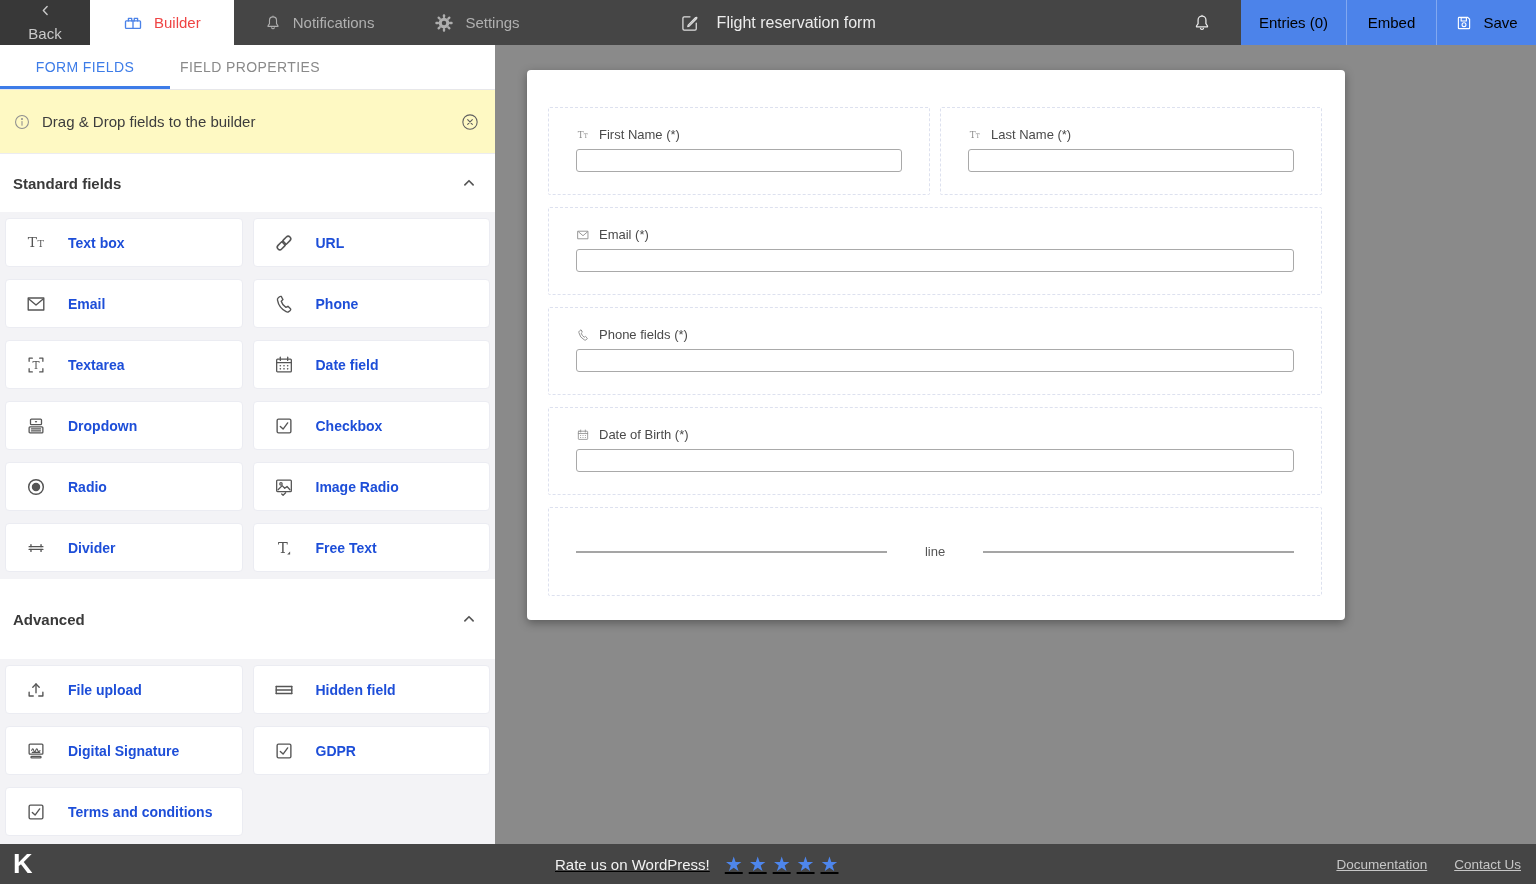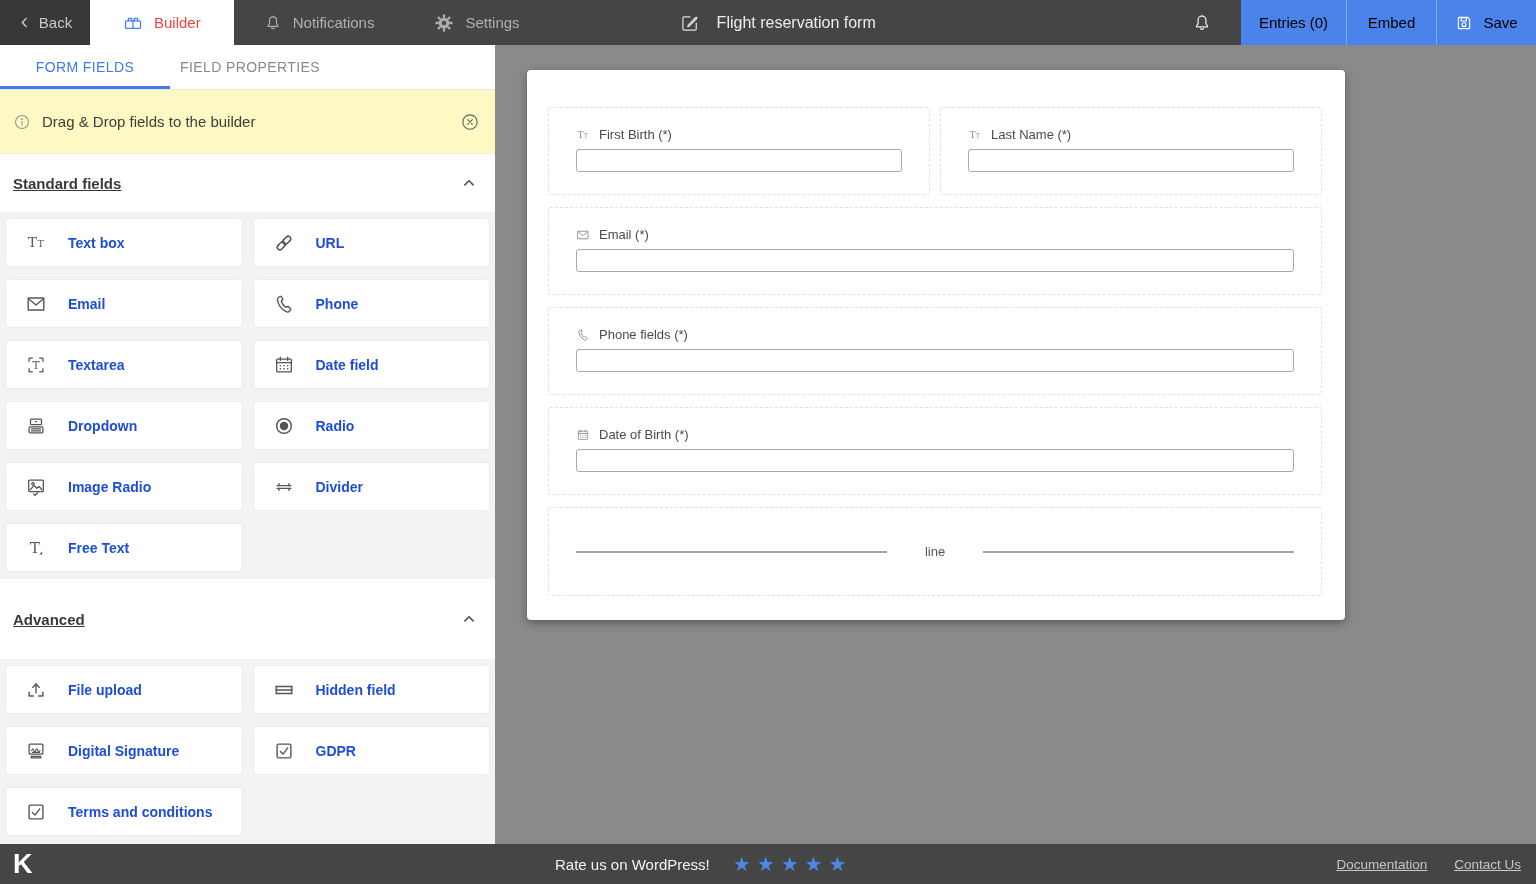--- a/index.html
+++ b/index.html
@@ -10,21 +10,21 @@
   }
   .icon { display:inline-flex; align-items:center; justify-content:center; flex:0 0 auto; }
   .icon svg { width:100%; height:100%; display:block; }
   .i13{width:13px;height:13px}.i14{width:14px;height:14px}
   .i18{width:18px;height:18px}.i20{width:20px;height:20px}.i22{width:22px;height:22px}
 
   
   .topbar { position:absolute; top:0; left:0; right:0; height:45px; background:#454545;
             display:flex; align-items:stretch; z-index:10; }
   .back-btn { width:90px; background:#383838; color:#c9c9c9; display:flex; align-items:center;
-              justify-content:center; gap:8px; font-size:15px; cursor:pointer; }
+              justify-content:center; gap:8px; font-size:15px; cursor:pointer;flex-direction:column; }
   .back-btn .icon{color:#c9c9c9}
   .top-tab { display:flex; align-items:center; gap:11px; font-size:15px; color:#b0b0b0; padding:0 30px; cursor:pointer; }
   .top-tab .icon{color:#aeaeae}
   .top-tab.active { background:#ffffff; color:#ef4444; padding:0 33px; }
   .top-tab.active .icon{color:#4b82e8}
   .title-group { display:flex; align-items:center; gap:17px; color:#ececec; font-size:16px; margin-left:130px; }
   .title-group .icon{color:#dedede}
   .top-right { margin-left:auto; display:flex; align-items:stretch; }
   .bell-wrap { display:flex; align-items:center; margin-right:29px; cursor:pointer; }
   .bell-wrap .icon{color:#ececec}
@@ -43,21 +43,21 @@
   .side-tab.t1{width:170px}.side-tab.t2{width:160px}
   .side-tab.active { color:#3d7ce8; }
   .side-tab.active::after { content:""; position:absolute; left:0; right:0; bottom:0; height:3px; background:#3d7ce8; }
   .hint-row { height:64px; background:#fef9c3; border-bottom:1px solid #ececf0; display:flex;
               align-items:center; padding:0 15px 0 13px; gap:11px; }
   .hint-row .info{color:#8f8f8f}
   .hint-row .close{color:#5f5f5f; margin-left:auto; cursor:pointer;}
   .hint-text { font-size:15px; color:#3d3d3d; }
   .section-header { background:#fff; height:58px; display:flex; align-items:center;
                     justify-content:space-between; padding:0 17px 0 13px; font-size:15px;
-                    font-weight:bold; color:#3a3a3a; cursor:pointer;text-decoration:underline; }
+                    font-weight:bold; color:#3a3a3a; cursor:pointer; }
   .section-header.tall { height:80px; }
   .section-header .icon{color:#555}
   .field-grid { display:grid; grid-template-columns:1fr 1fr; gap:12px 10px; padding:6px 5px 7px 5px; }
   .field-card { height:49px; background:#fff; border:1px solid #ebecf2; border-radius:4px;
                 display:flex; align-items:center; padding-left:19px; gap:21px; cursor:grab; }
   .field-card .icon{color:#555}
   .field-card .label { font-size:14px; font-weight:bold; color:#1d4ed8; }
 
   
   .canvas { position:absolute; left:495px; top:45px; right:0; bottom:40px; background:#8a8a8a; }
@@ -75,21 +75,21 @@
   .divider-box { border:1px dashed #dde1ef; border-radius:2px; height:89px; display:flex;
                  align-items:center; padding:0 27px; cursor:pointer; }
   .divider-inner { flex:1; display:flex; align-items:center; }
   .div-line { flex:1; border-top:2px solid #a5a5a5; }
   .div-text { margin:0 38px; font-size:13px; color:#555; }
 
   
   .footer { position:absolute; left:0; right:0; bottom:0; height:40px; background:#454545;
             display:flex; align-items:center; z-index:10; }
   .k-logo { font-size:27px; font-weight:bold; color:#fff; margin-left:13px; line-height:1; }
-  .rate-group { position:absolute; left:555px; display:flex; align-items:center; gap:23px; }
+  .rate-group { position:absolute; left:555px; display:flex; align-items:center; gap:15px;text-decoration:underline; }
   .rate-text { color:#f2f2f2; font-size:15px; }
   .stars { display:flex; gap:6px; }
   .star { color:#4e86ec; font-size:20px; line-height:1; cursor:pointer; }
   .footer-links { margin-left:auto; display:flex; gap:27px; margin-right:15px; }
   .footer-link { color:#c6c6c6; font-size:13.5px; text-decoration:underline; cursor:pointer; }
 </style>
 </head>
 <body>
 
 <div class="topbar">
@@ -288,20 +288,29 @@
               <path d="M10.6 6.6h2.8L12 8.6z" fill="currentColor" stroke="none"></path>
               <rect x="4.5" y="13" width="15" height="6.5" rx="1"></rect>
               <line x1="7" y1="15.2" x2="17" y2="15.2"></line>
               <line x1="7" y1="17.4" x2="17" y2="17.4"></line>
             </svg>
           </span>
           <span class="label">Dropdown</span>
         </div>
         <div class="field-card">
           <span class="icon i22">
+            <svg viewBox="0 0 24 24" fill="none" stroke="currentColor" stroke-linecap="round" stroke-linejoin="round" stroke-width="1.5">
+              <rect x="4.5" y="4.5" width="15" height="15" rx="1.5"></rect>
+              <polyline points="8,12.6 11,15.4 16,8.6"></polyline>
+            </svg>
+          </span>
+          <span class="label">Checkbox</span>
+        </div>
+        <div class="field-card">
+          <span class="icon i22">
             <svg viewBox="0 0 24 24" fill="none" stroke="currentColor" stroke-linecap="round" stroke-linejoin="round" stroke-width="1.6">
               <circle cx="12" cy="12" r="8"></circle>
               <circle cx="12" cy="12" r="3.8" fill="currentColor"></circle>
             </svg>
           </span>
           <span class="label">Radio</span>
         </div>
         <div class="field-card">
           <span class="icon i22">
             <svg viewBox="0 0 24 24" fill="none" stroke="currentColor" stroke-linecap="round" stroke-linejoin="round" stroke-width="1.4">
@@ -397,21 +406,21 @@
 <div class="canvas">
   <div class="form-card">
       <div class="half-row">
         <div class="field-box"><div class="fb-label">
             <span class="icon i14">
               <svg viewBox="0 0 24 24">
                 <text x="3" y="16.5" font-family="DejaVu Serif, serif" font-size="15" fill="currentColor">T</text>
                 <text x="13.5" y="16.5" font-family="DejaVu Serif, serif" font-size="10.5" fill="currentColor">T</text>
               </svg>
             </span>
-            <span>First Birth (*)</span>
+            <span>First Name (*)</span>
           </div><input class="fb-input" value="" style=""></div>
         <div class="field-box"><div class="fb-label">
             <span class="icon i14">
               <svg viewBox="0 0 24 24">
                 <text x="3" y="16.5" font-family="DejaVu Serif, serif" font-size="15" fill="currentColor">T</text>
                 <text x="13.5" y="16.5" font-family="DejaVu Serif, serif" font-size="10.5" fill="currentColor">T</text>
               </svg>
             </span>
             <span>Last Name (*)</span>
           </div><input class="fb-input" value="" style=""></div>

